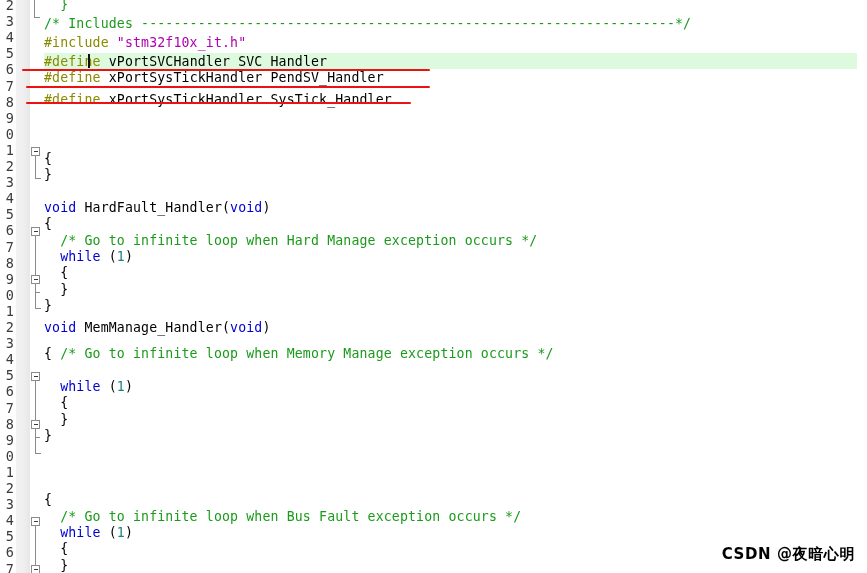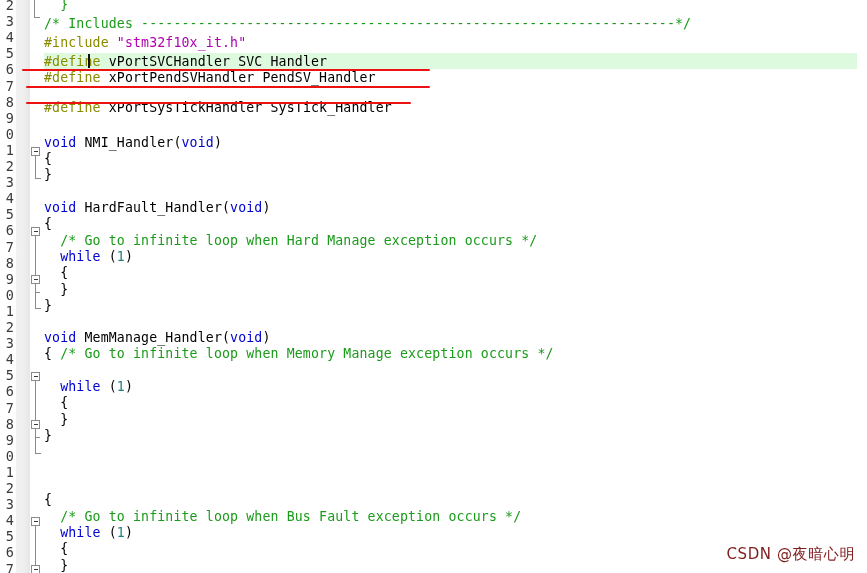--- a/index.html
+++ b/index.html
@@ -155,25 +155,26 @@
     z-index: 7;
   }
 
   
   .watermark {
     position: absolute;
     right: 12px;
     bottom: 9px;
     font-family: "DejaVu Sans", "Liberation Sans", sans-serif;
     font-size: 15px;
-    color: #7f1d1d;
+    color: #000000;
     letter-spacing: 0.6px;
     z-index: 9;
     white-space: nowrap;
     user-select: none;
+    font-weight: bold;
   }
 </style>
 </head>
 <body>
 
 <div id="editor">
 
   <div class="foldmargin"></div>
   <div class="fold-col"></div>
 
@@ -248,37 +249,36 @@
 
     <div class="line" style="top:-3px;"><span class="t-cmt">  }</span></div>
 
     <div class="line" style="top:15.5px;"><span class="t-cmt">/* Includes ------------------------------------------------------------------*/</span></div>
 
     <div class="line" style="top:34.5px;"><span class="t-pp">#include</span><span class="t-pln"> </span><span class="t-str">"stm32f10x_it.h"</span></div>
 
     <div class="line" style="top:53.5px;"><span class="t-pp">#define</span><span class="t-pln"> vPortSVCHandler SVC_Handler</span></div>
     <div class="caret" style="left:44px; top:54px;"></div>
 
-    <div class="line" style="top:70px;"><span class="t-pp">#define</span><span class="t-pln"> xPortPendSVHandler PendSV_Handler</span></div>
-
-    <div class="line" style="top:100px;text-align:right;"><span class="t-pp">#define</span><span class="t-pln"> xPortSysTickHandler SysTick_Handler</span></div>
-
-    <div class="line" style="top:135px;"><span class="t-kw">void</span><span class="t-pln"> NMI_Handler(</span><span class="t-kw">void</span><span class="t-pln">)</span></div>
+    <div class="line" style="top:70px;"><span class="t-pp">#define</span><span class="t-pln"> xPortSysTickHandler PendSV_Handler</span></div>
+
+    <div class="line" style="top:92px;text-align:right;"><span class="t-pp">#define</span><span class="t-pln"> xPortSysTickHandler SysTick_Handler</span></div>
+
     <div class="line" style="top:151px;"><span class="t-pln">{</span></div>
     <div class="line" style="top:167px;"><span class="t-pln">}</span></div>
 
     <div class="line" style="top:200px;"><span class="t-kw">void</span><span class="t-pln"> HardFault_Handler(</span><span class="t-kw">void</span><span class="t-pln">)</span></div>
     <div class="line" style="top:216px;"><span class="t-pln">{</span></div>
     <div class="line" style="top:232.5px;"><span class="t-cmt">  /* Go to infinite loop when Hard Manage exception occurs */</span></div>
     <div class="line" style="top:249px;"><span class="t-pln">  </span><span class="t-kw">while</span><span class="t-pln"> (</span><span class="t-num">1</span><span class="t-pln">)</span></div>
     <div class="line" style="top:265px;"><span class="t-pln">  {</span></div>
     <div class="line" style="top:281.5px;"><span class="t-pln">  }</span></div>
     <div class="line" style="top:298px;"><span class="t-pln">}</span></div>
 
-    <div class="line" style="top:330px;"><span class="t-kw">void</span><span class="t-pln"> MemManage_Handler(</span><span class="t-kw">void</span><span class="t-pln">)</span></div>
+    <div class="line" style="top:320px;"><span class="t-kw">void</span><span class="t-pln"> MemManage_Handler(</span><span class="t-kw">void</span><span class="t-pln">)</span></div>
     <div class="line" style="top:346px;"><span class="t-pln">{</span></div>
     <div class="line" style="top:346px;"><span class="t-cmt">  /* Go to infinite loop when Memory Manage exception occurs */</span></div>
     <div class="line" style="top:379px;"><span class="t-pln">  </span><span class="t-kw">while</span><span class="t-pln"> (</span><span class="t-num">1</span><span class="t-pln">)</span></div>
     <div class="line" style="top:395px;"><span class="t-pln">  {</span></div>
     <div class="line" style="top:411.5px;"><span class="t-pln">  }</span></div>
     <div class="line" style="top:428px;"><span class="t-pln">}</span></div>
 
     <div class="line" style="top:492px;"><span class="t-pln">{</span></div>
     <div class="line" style="top:508.5px;"><span class="t-cmt">  /* Go to infinite loop when Bus Fault exception occurs */</span></div>
     <div class="line" style="top:525px;"><span class="t-pln">  </span><span class="t-kw">while</span><span class="t-pln"> (</span><span class="t-num">1</span><span class="t-pln">)</span></div>

